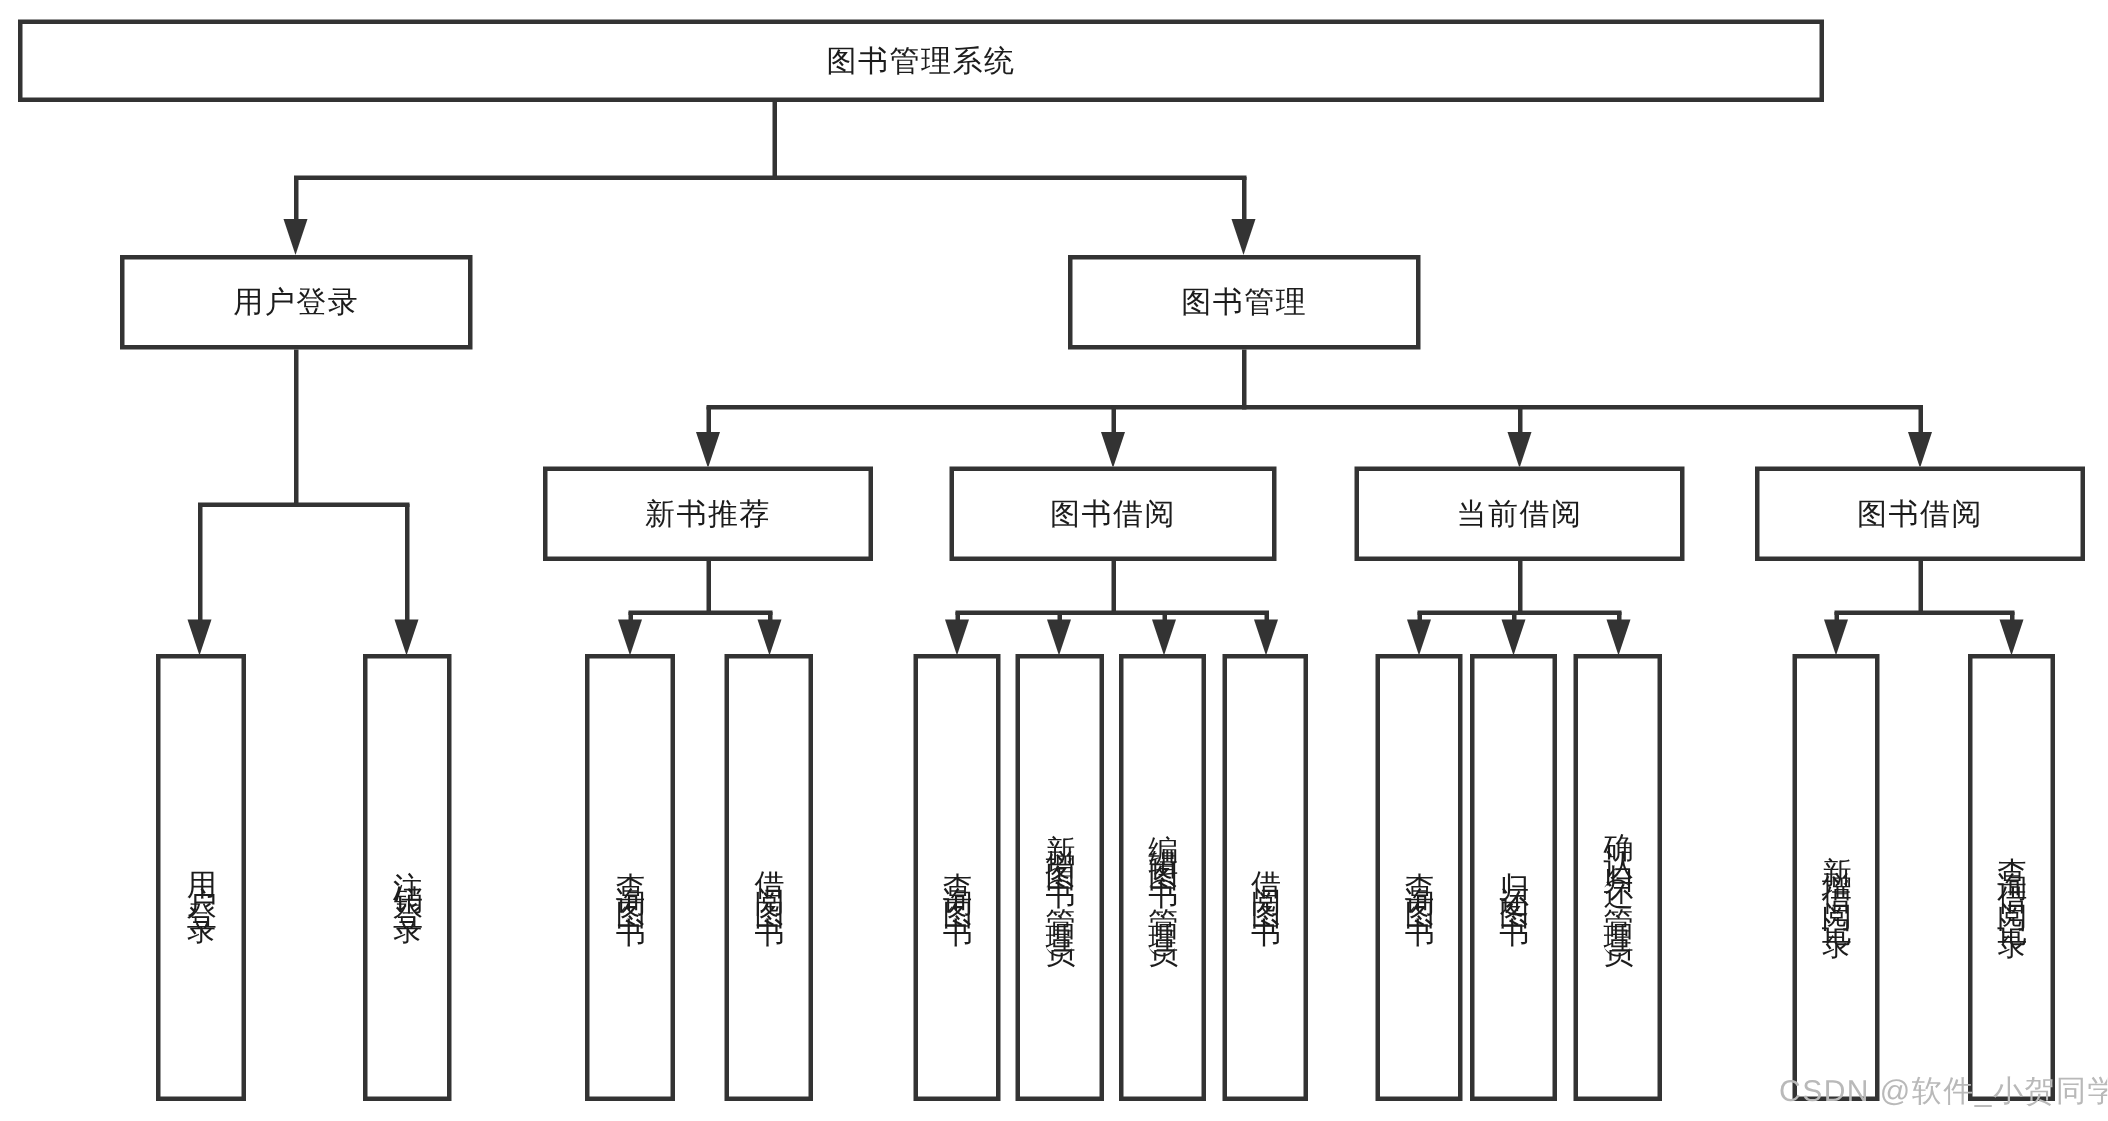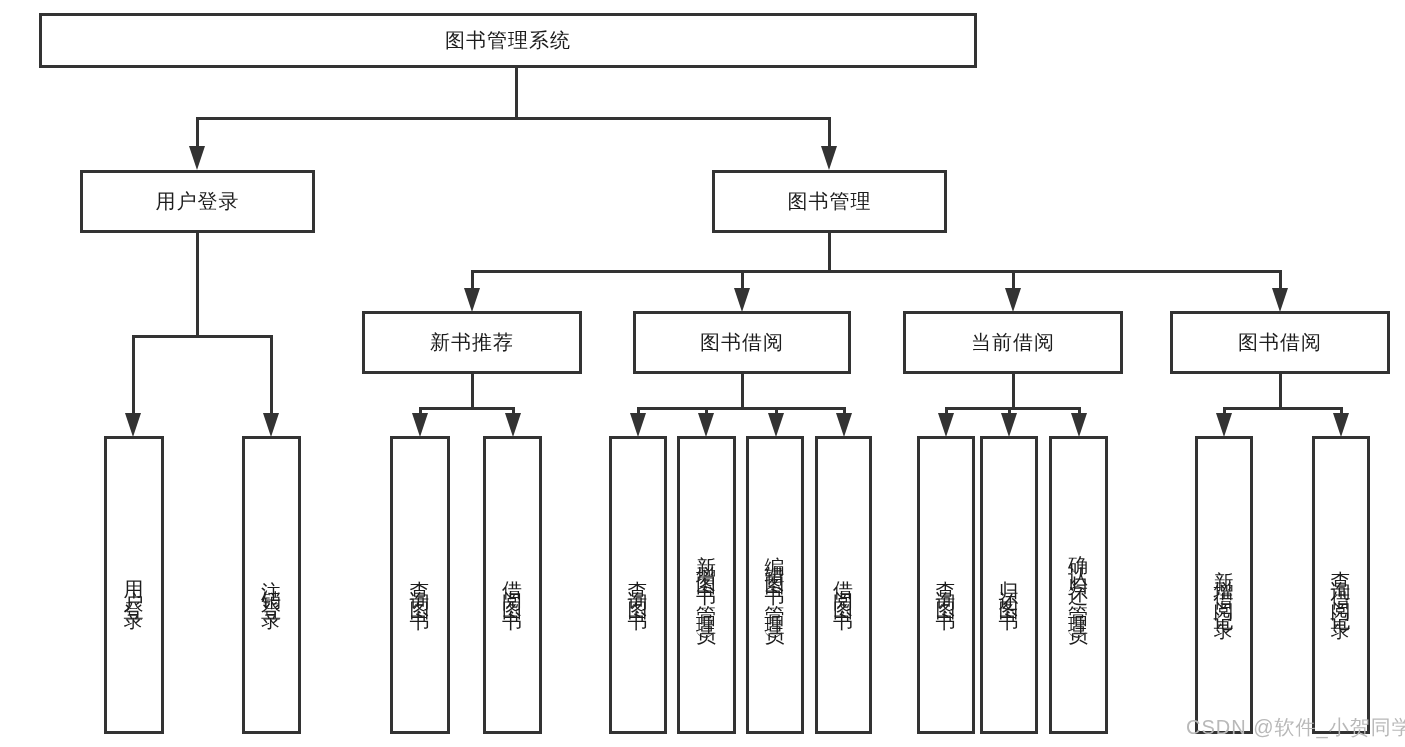--- a/index.html
+++ b/index.html
@@ -23,21 +23,21 @@
   .vlabel{
     writing-mode:vertical-rl;
     text-orientation:mixed;
     letter-spacing:10px;
     font-size:20px;
     line-height:1;
     white-space:nowrap;
   }
 
   
-  .n-root          {left:12px;  top:13px;  width:938px;height:55px;margin-left:27px;}
+  .n-root          {left:12px;  top:13px;  width:1204px;height:55px;}
   .n-user-login    {left:80px;  top:170px; width:235px; height:63px;}
   .n-book-mgmt     {left:712px; top:170px; width:235px; height:63px;}
   .n-new-book      {left:362px; top:311px; width:220px; height:63px;}
   .n-book-borrow   {left:633px; top:311px; width:218px; height:63px;}
   .n-current-borrow{left:903px; top:311px; width:220px; height:63px;}
   .n-borrow-record {left:1170px;top:311px; width:220px; height:63px;}
   .leaf{top:436px;height:298px;}
   .n-l1 {left:104px; width:60px;}
   .n-l2 {left:242px; width:59px;}
   .n-l3 {left:390px; width:60px;}

